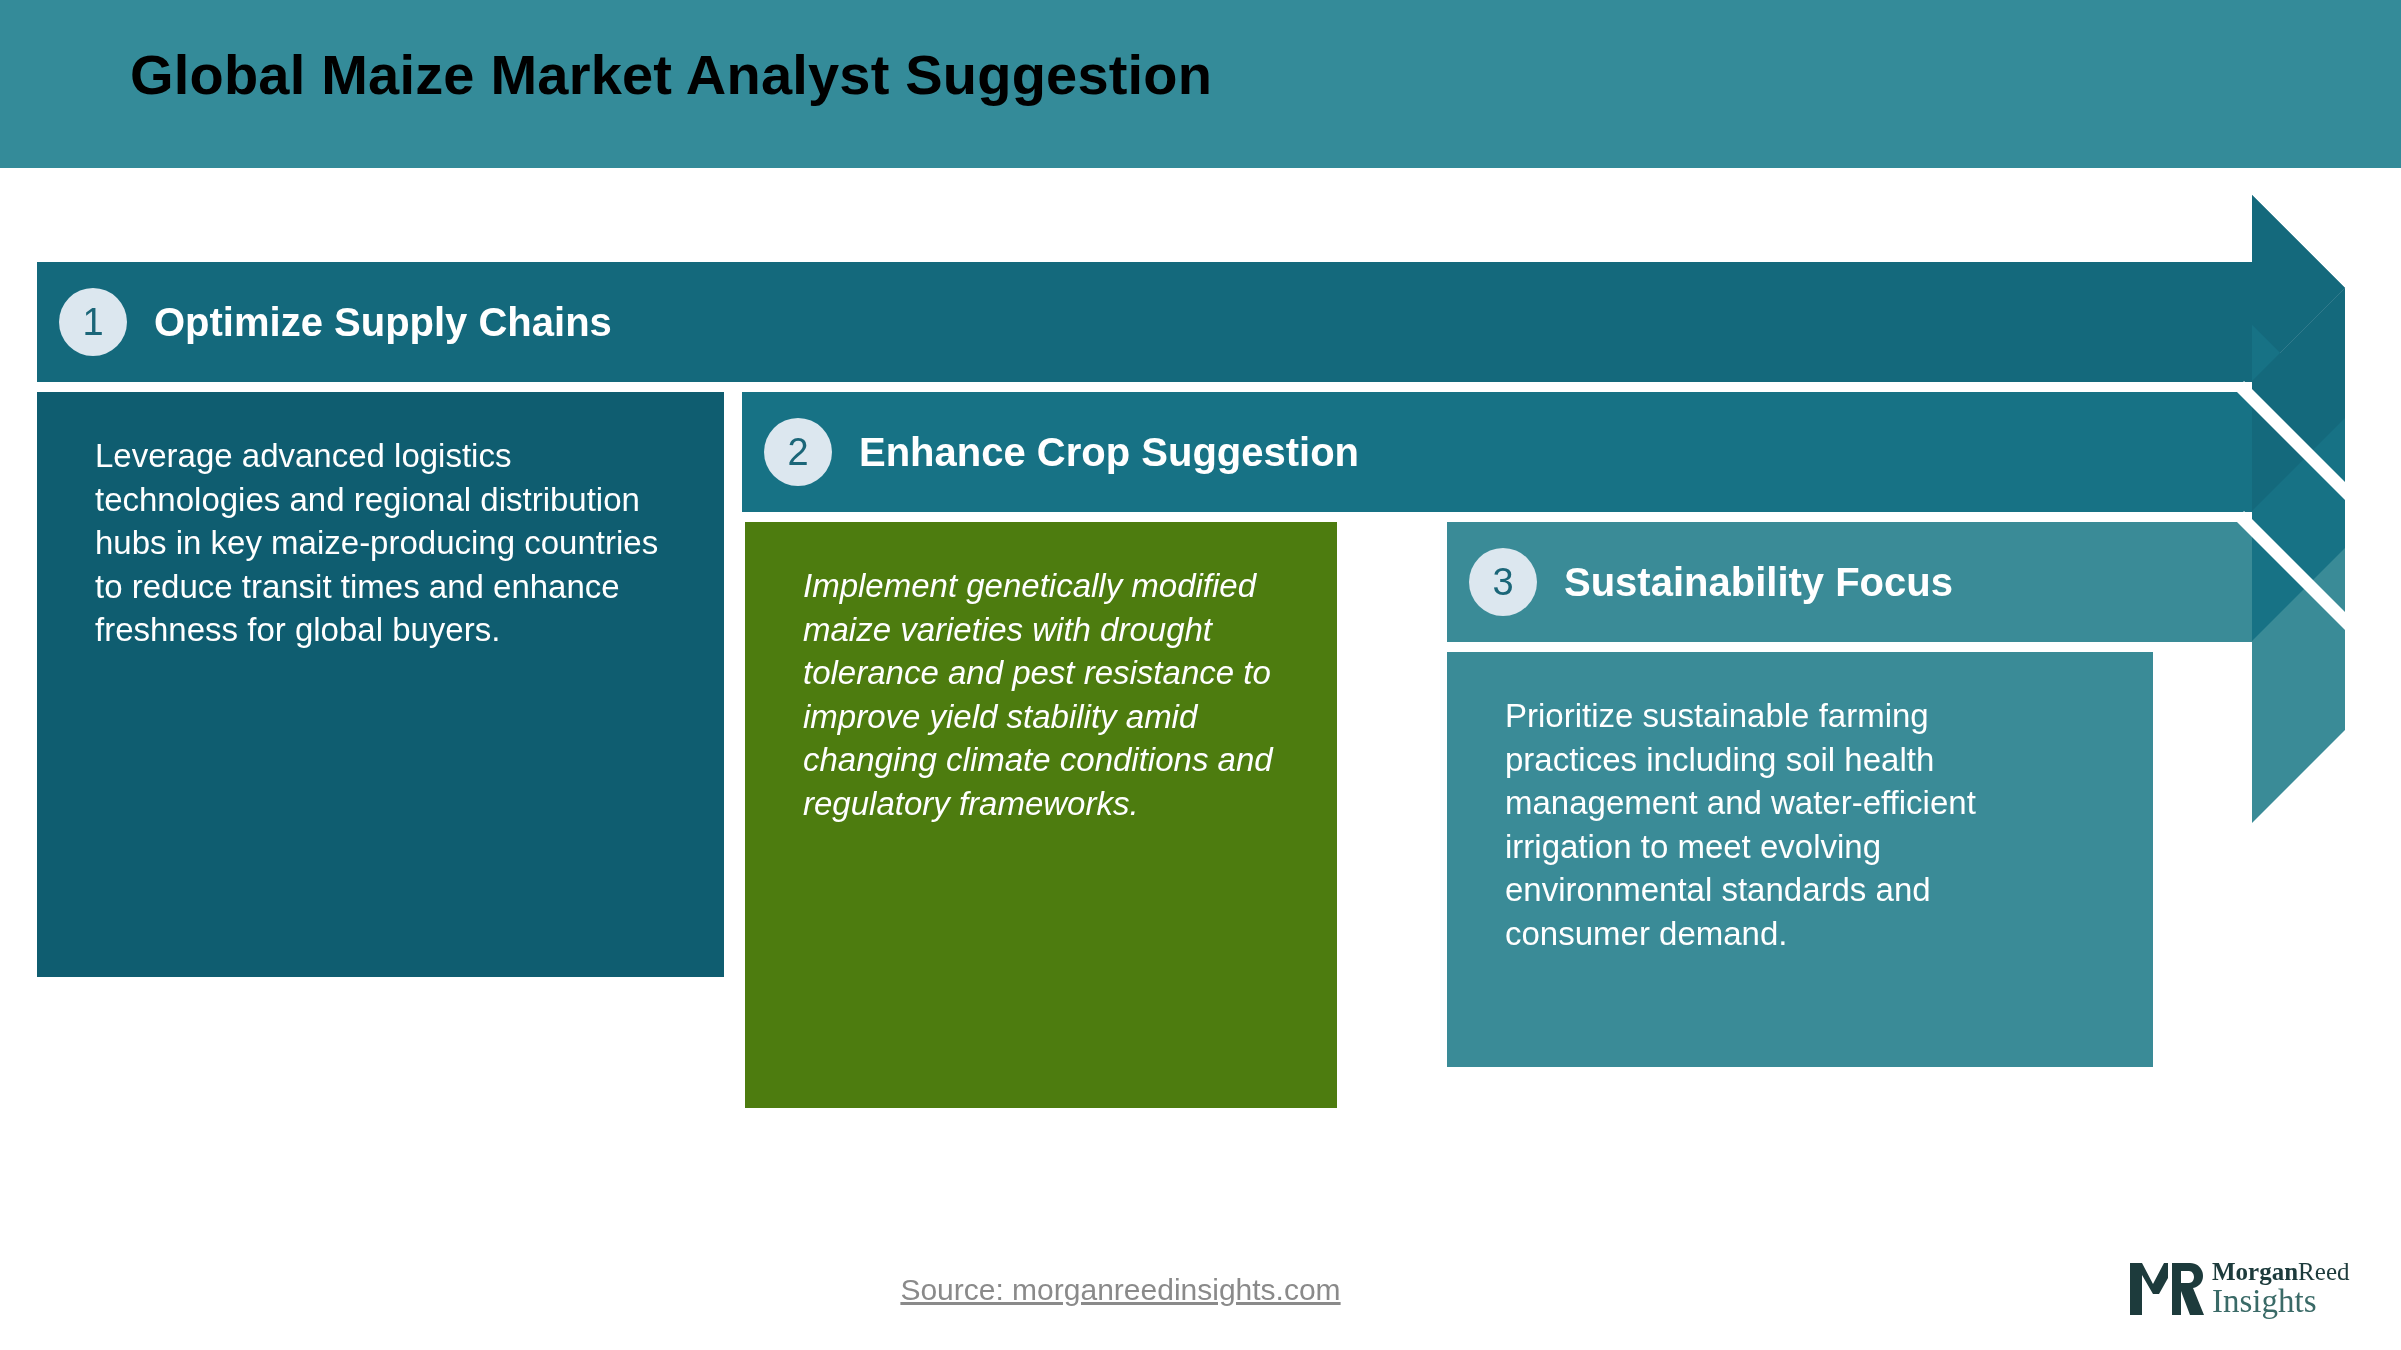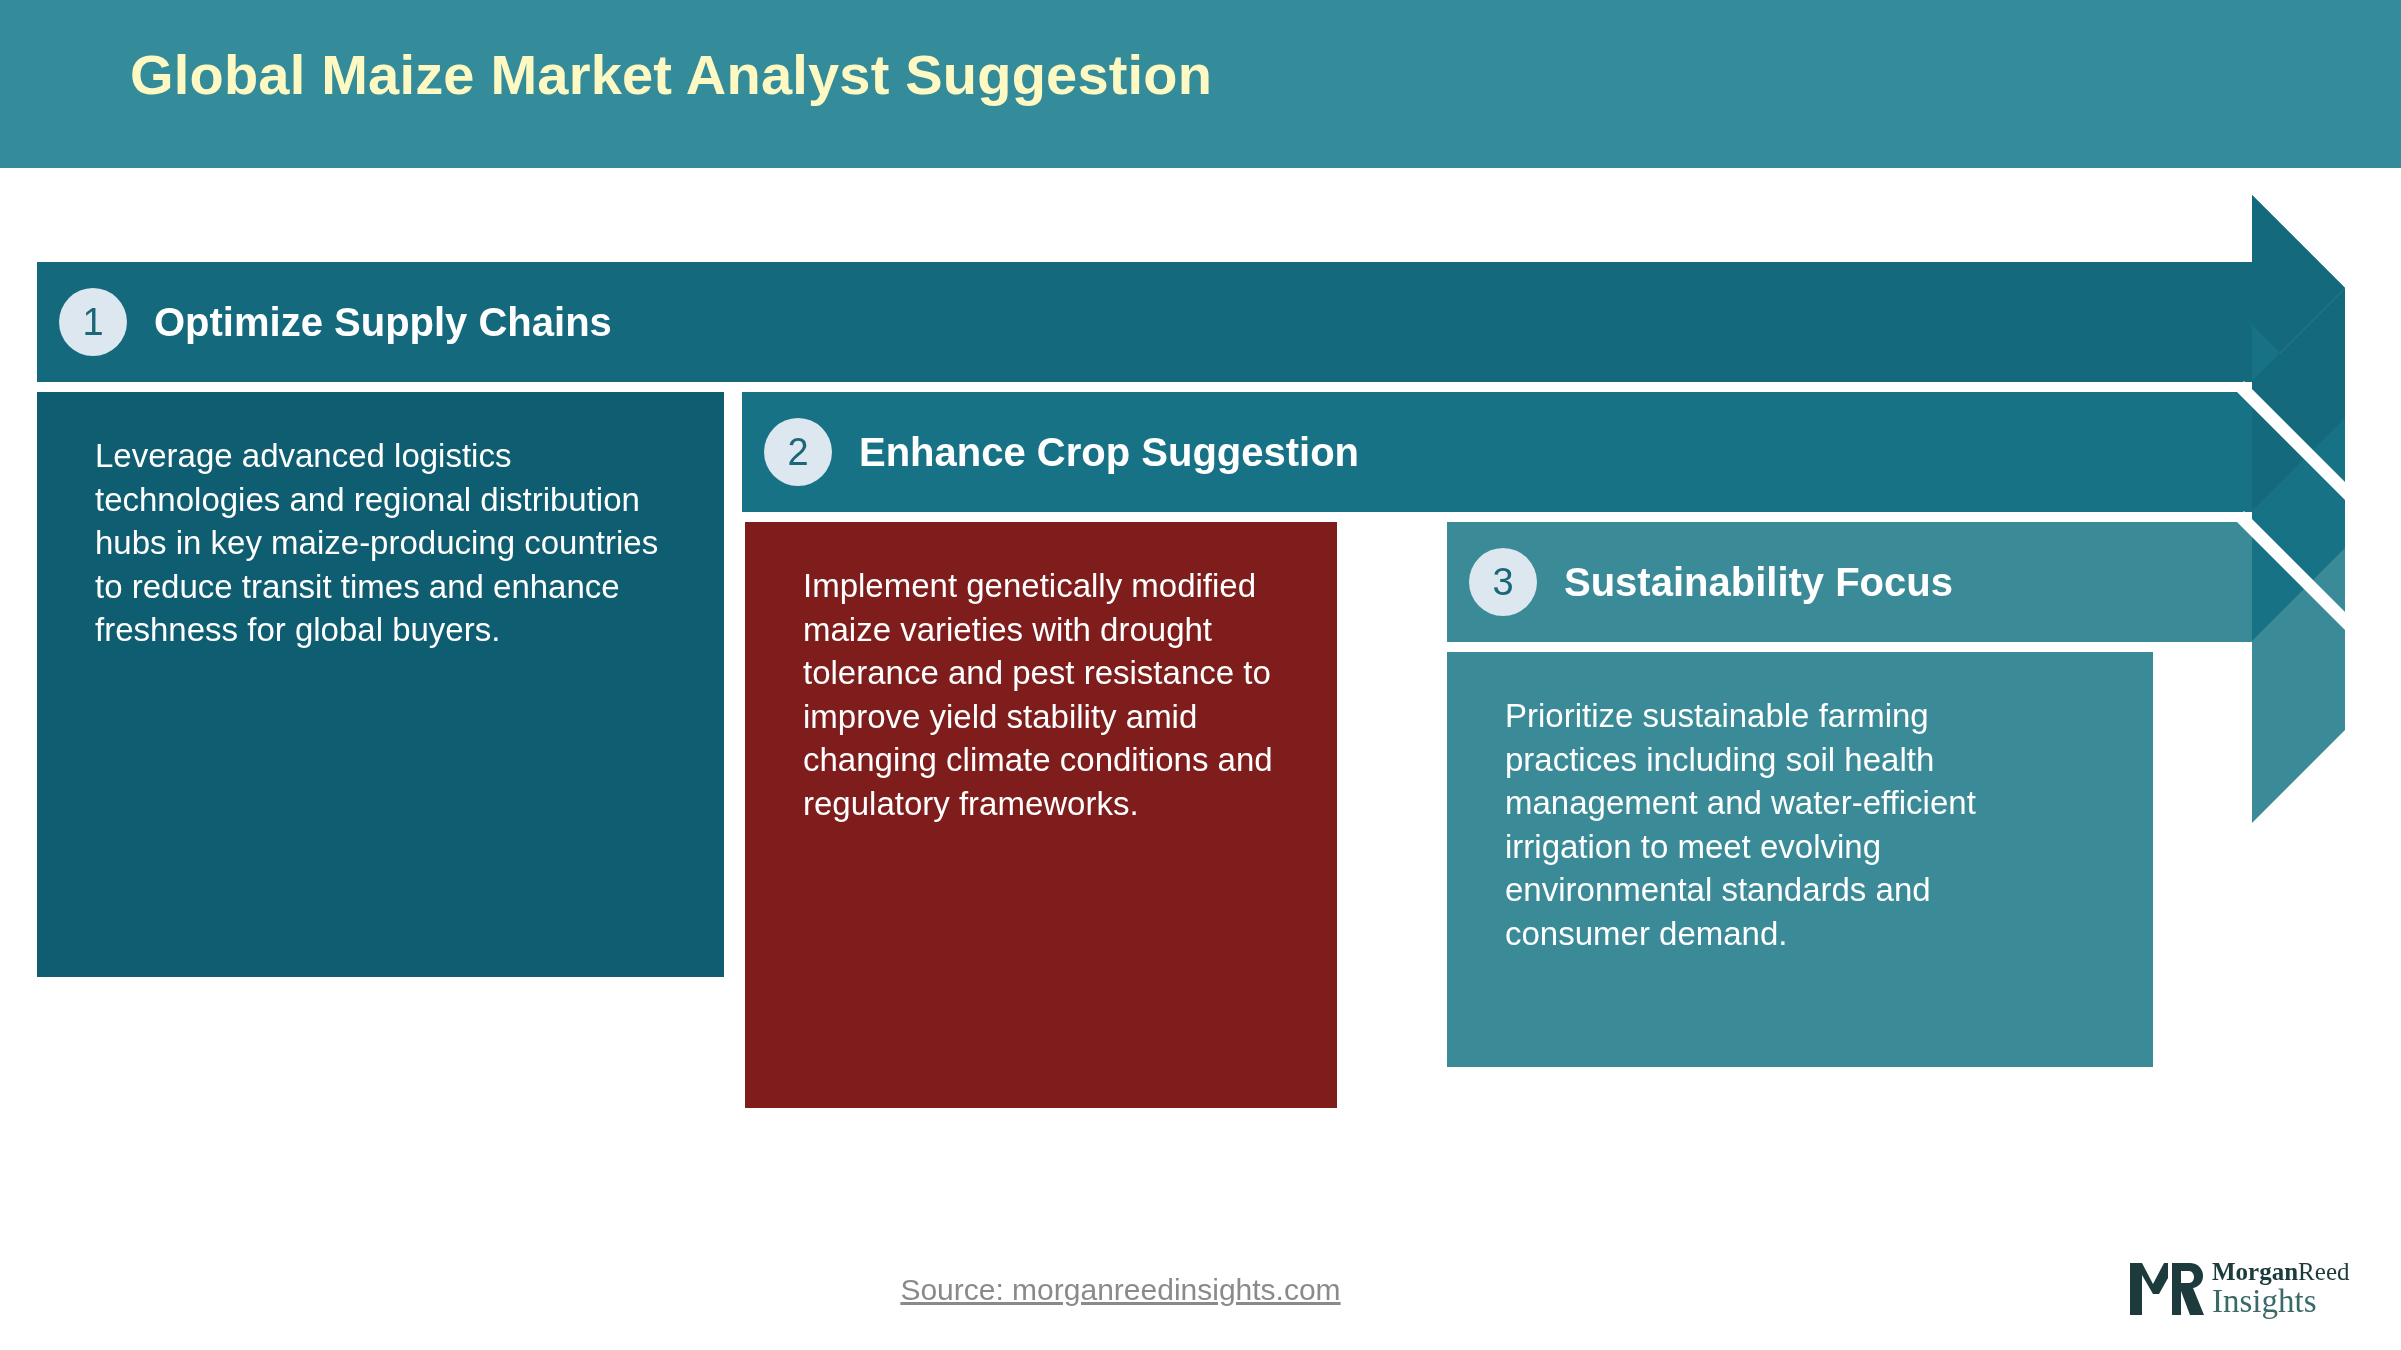--- a/index.html
+++ b/index.html
@@ -26,21 +26,21 @@
     height: 168px;
     background: #348b99;
     box-sizing: border-box;
   }
   #header-title {
     position: absolute;
     left: 130px;
     top: 42px;
     font-size: 56px;
     font-weight: bold;
-    color: #fef9c3;
+    color: #000000;
     letter-spacing: 0.2px;
     white-space: nowrap;
   }
 
   
   #arrow-layer {
     position: absolute;
     left: 0;
     top: 0;
     width: 2401px;
@@ -92,21 +92,21 @@
     box-sizing: border-box;
     padding: 42px 42px 20px 58px;
   }
   .desc-text {
     color: #ffffff;
     font-size: 33px;
     line-height: 1.32;
     font-weight: normal;
   }
   #card-1 { left: 37px;   top: 392px;  width: 687px; height: 585px; background: #0f5d70; }
-  #card-2 { left: 745px;  top: 522px;  width: 592px; height: 586px; background: #7f1d1d; }
+  #card-2 { left: 745px;  top: 522px;  width: 592px; height: 586px; background: #4d7c0f; font-style: italic; }
   #card-3 { left: 1447px; top: 652px;  width: 706px; height: 415px; background: #3a8b97; }
 
   #card-1 .desc-text { max-width: 600px; }
   #card-2 .desc-text { max-width: 545px; }
   #card-3 .desc-text { max-width: 545px; }
 
   
   #footer-source {
     position: absolute;
     left: 0;

